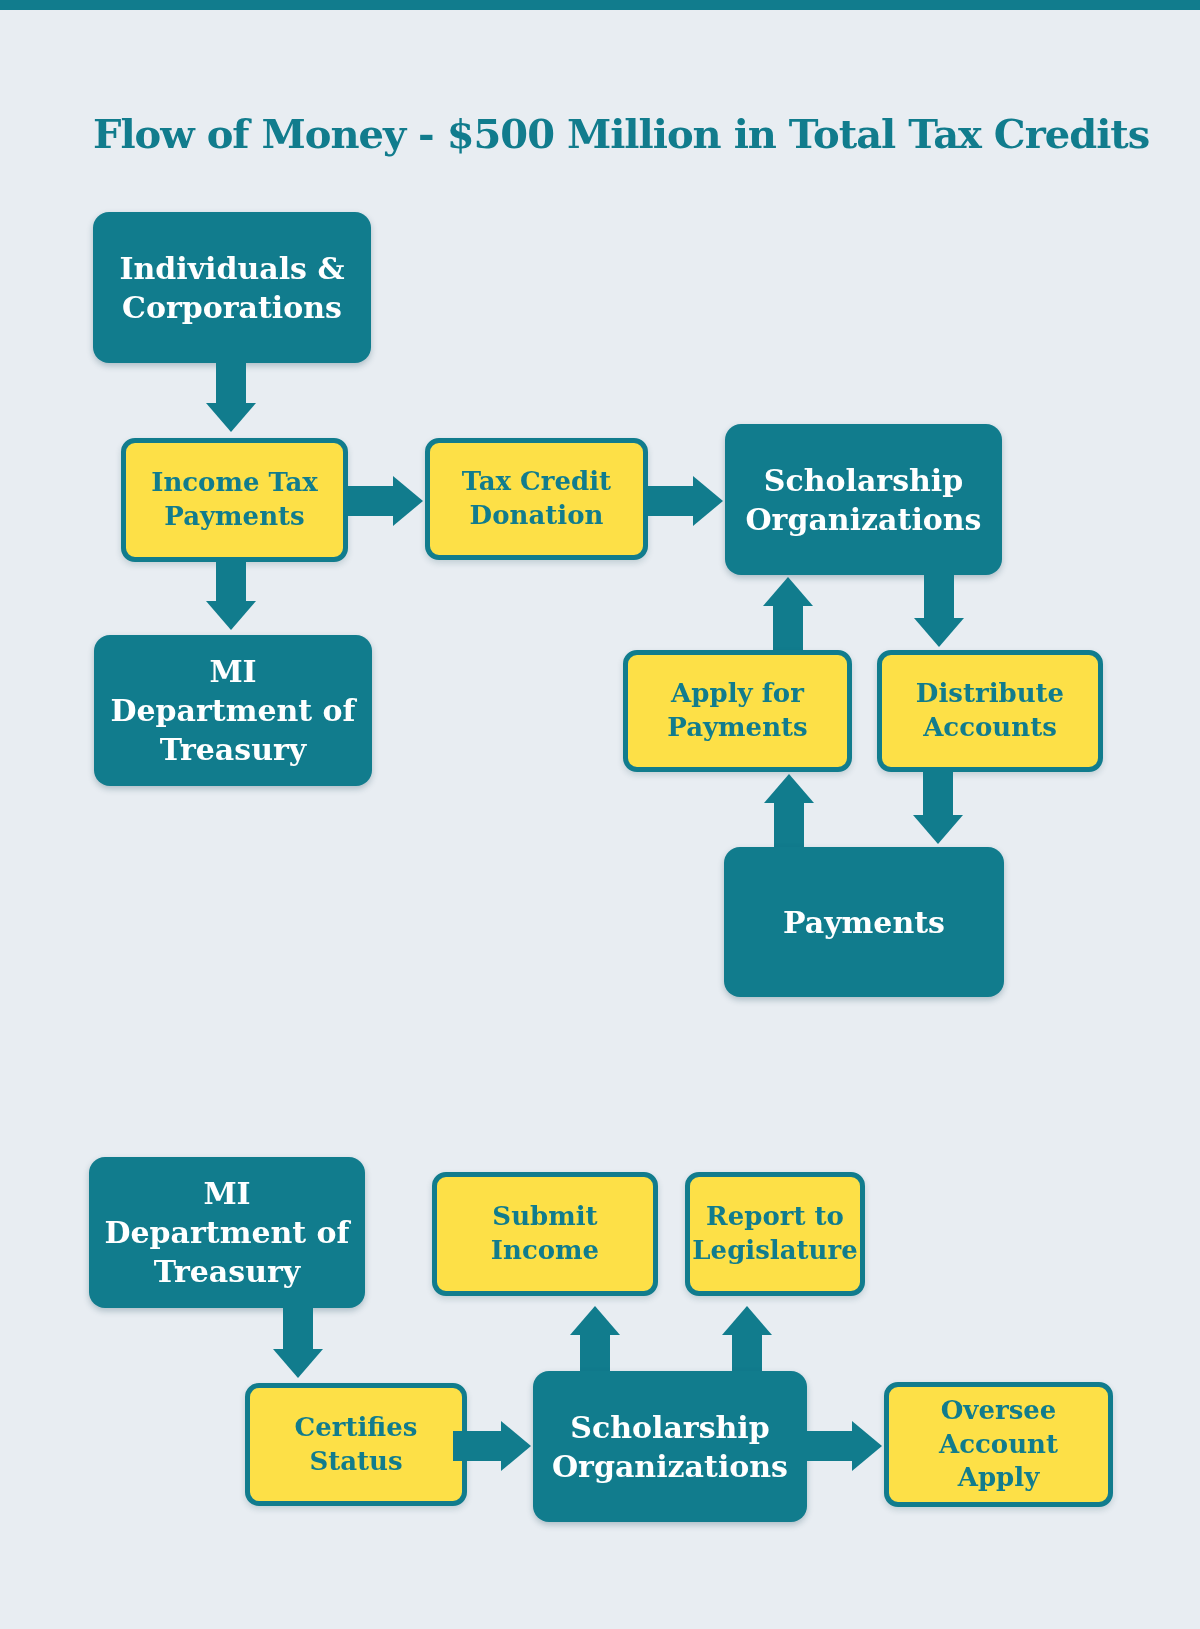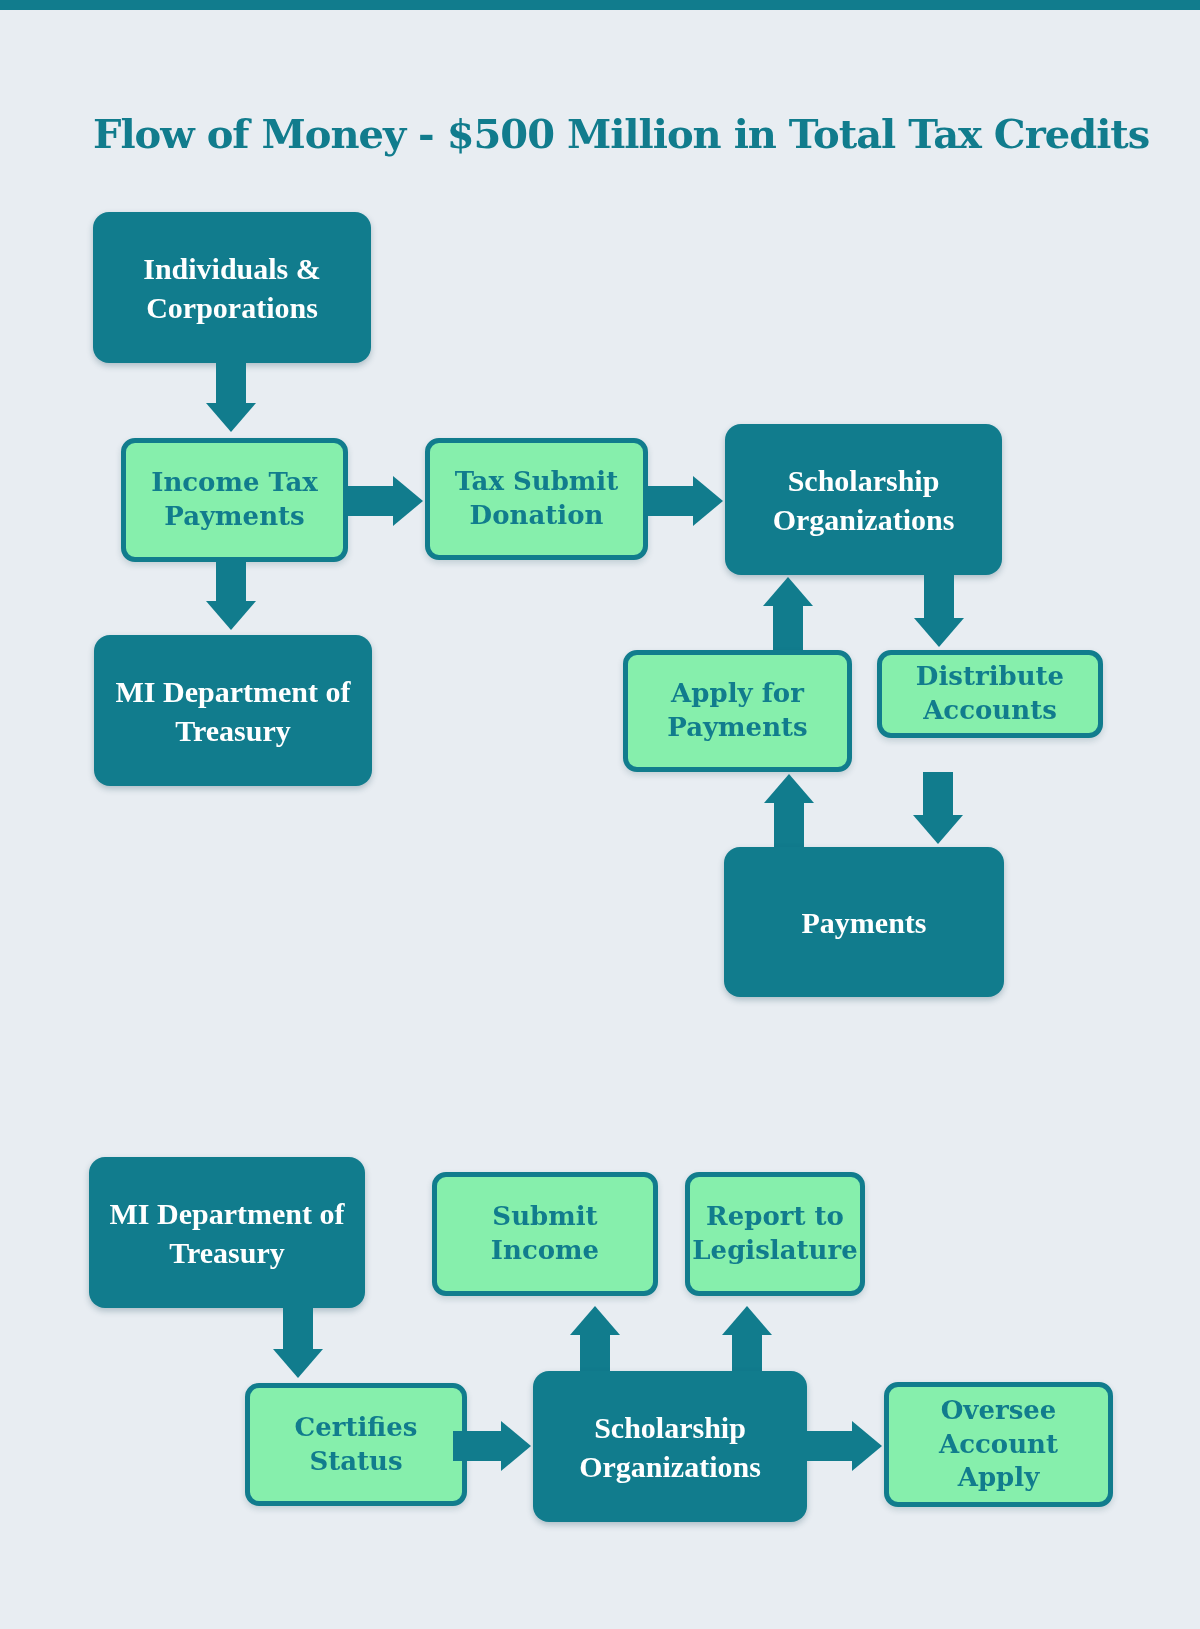--- a/index.html
+++ b/index.html
@@ -44,24 +44,23 @@
     font-weight: 700;
   }
   .box.teal {
     background: var(--accent);
     color: var(--box-text);
     border-radius: 16px;
     font-size: 30px;
     line-height: 1.3;
     padding: 0 10px;
     box-shadow: 0 3px 6px rgba(20, 70, 85, 0.28);
-    font-family: Liberation Serif, serif;
   }
   .box.white {
-    background: #86efac;
+    background: #fde047;
     border: 5px solid var(--accent);
     color: var(--accent);
     border-radius: 14px;
     font-size: 26px;
     line-height: 1.3;
     padding: 0 5px;
     box-shadow: 0 3px 6px rgba(20, 70, 85, 0.18);
   }
   .box.pad-wide { padding: 0 34px; }
   .arrow { position: absolute; display: flex; }
@@ -113,21 +112,21 @@
   <div class="box white" style="left:121px; top:438px; width:227px; height:124px;">
     <span>Income Tax Payments</span>
   </div>
 
   <div class="arrow right" style="left:346px; top:476px; width:77px; height:50px;">
     <div class="stem"></div>
     <div class="head"></div>
   </div>
 
   <div class="box white" style="left:425px; top:438px; width:223px; height:122px;">
-    <span>Tax Submit Donation</span>
+    <span>Tax Credit Donation</span>
   </div>
 
   <div class="arrow right" style="left:646px; top:476px; width:77px; height:50px;">
     <div class="stem"></div>
     <div class="head"></div>
   </div>
 
   <div class="box teal" style="left:725px; top:424px; width:277px; height:151px;">
     <span>Scholarship Organizations</span>
   </div>
@@ -148,21 +147,21 @@
 
   <div class="arrow down" style="left:914px; top:575px; width:50px; height:72px;">
     <div class="stem"></div>
     <div class="head"></div>
   </div>
 
   <div class="box white" style="left:623px; top:650px; width:229px; height:122px;">
     <span>Apply for Payments</span>
   </div>
 
-  <div class="box white" style="left:877px; top:650px; width:226px; height:88px;">
+  <div class="box white" style="left:877px; top:650px; width:226px; height:122px;">
     <span>Distribute Accounts</span>
   </div>
 
   <div class="arrow up" style="left:764px; top:774px; width:50px; height:73px;">
     <div class="head"></div>
     <div class="stem"></div>
   </div>
 
   <div class="arrow down" style="left:913px; top:772px; width:50px; height:72px;">
     <div class="stem"></div>

